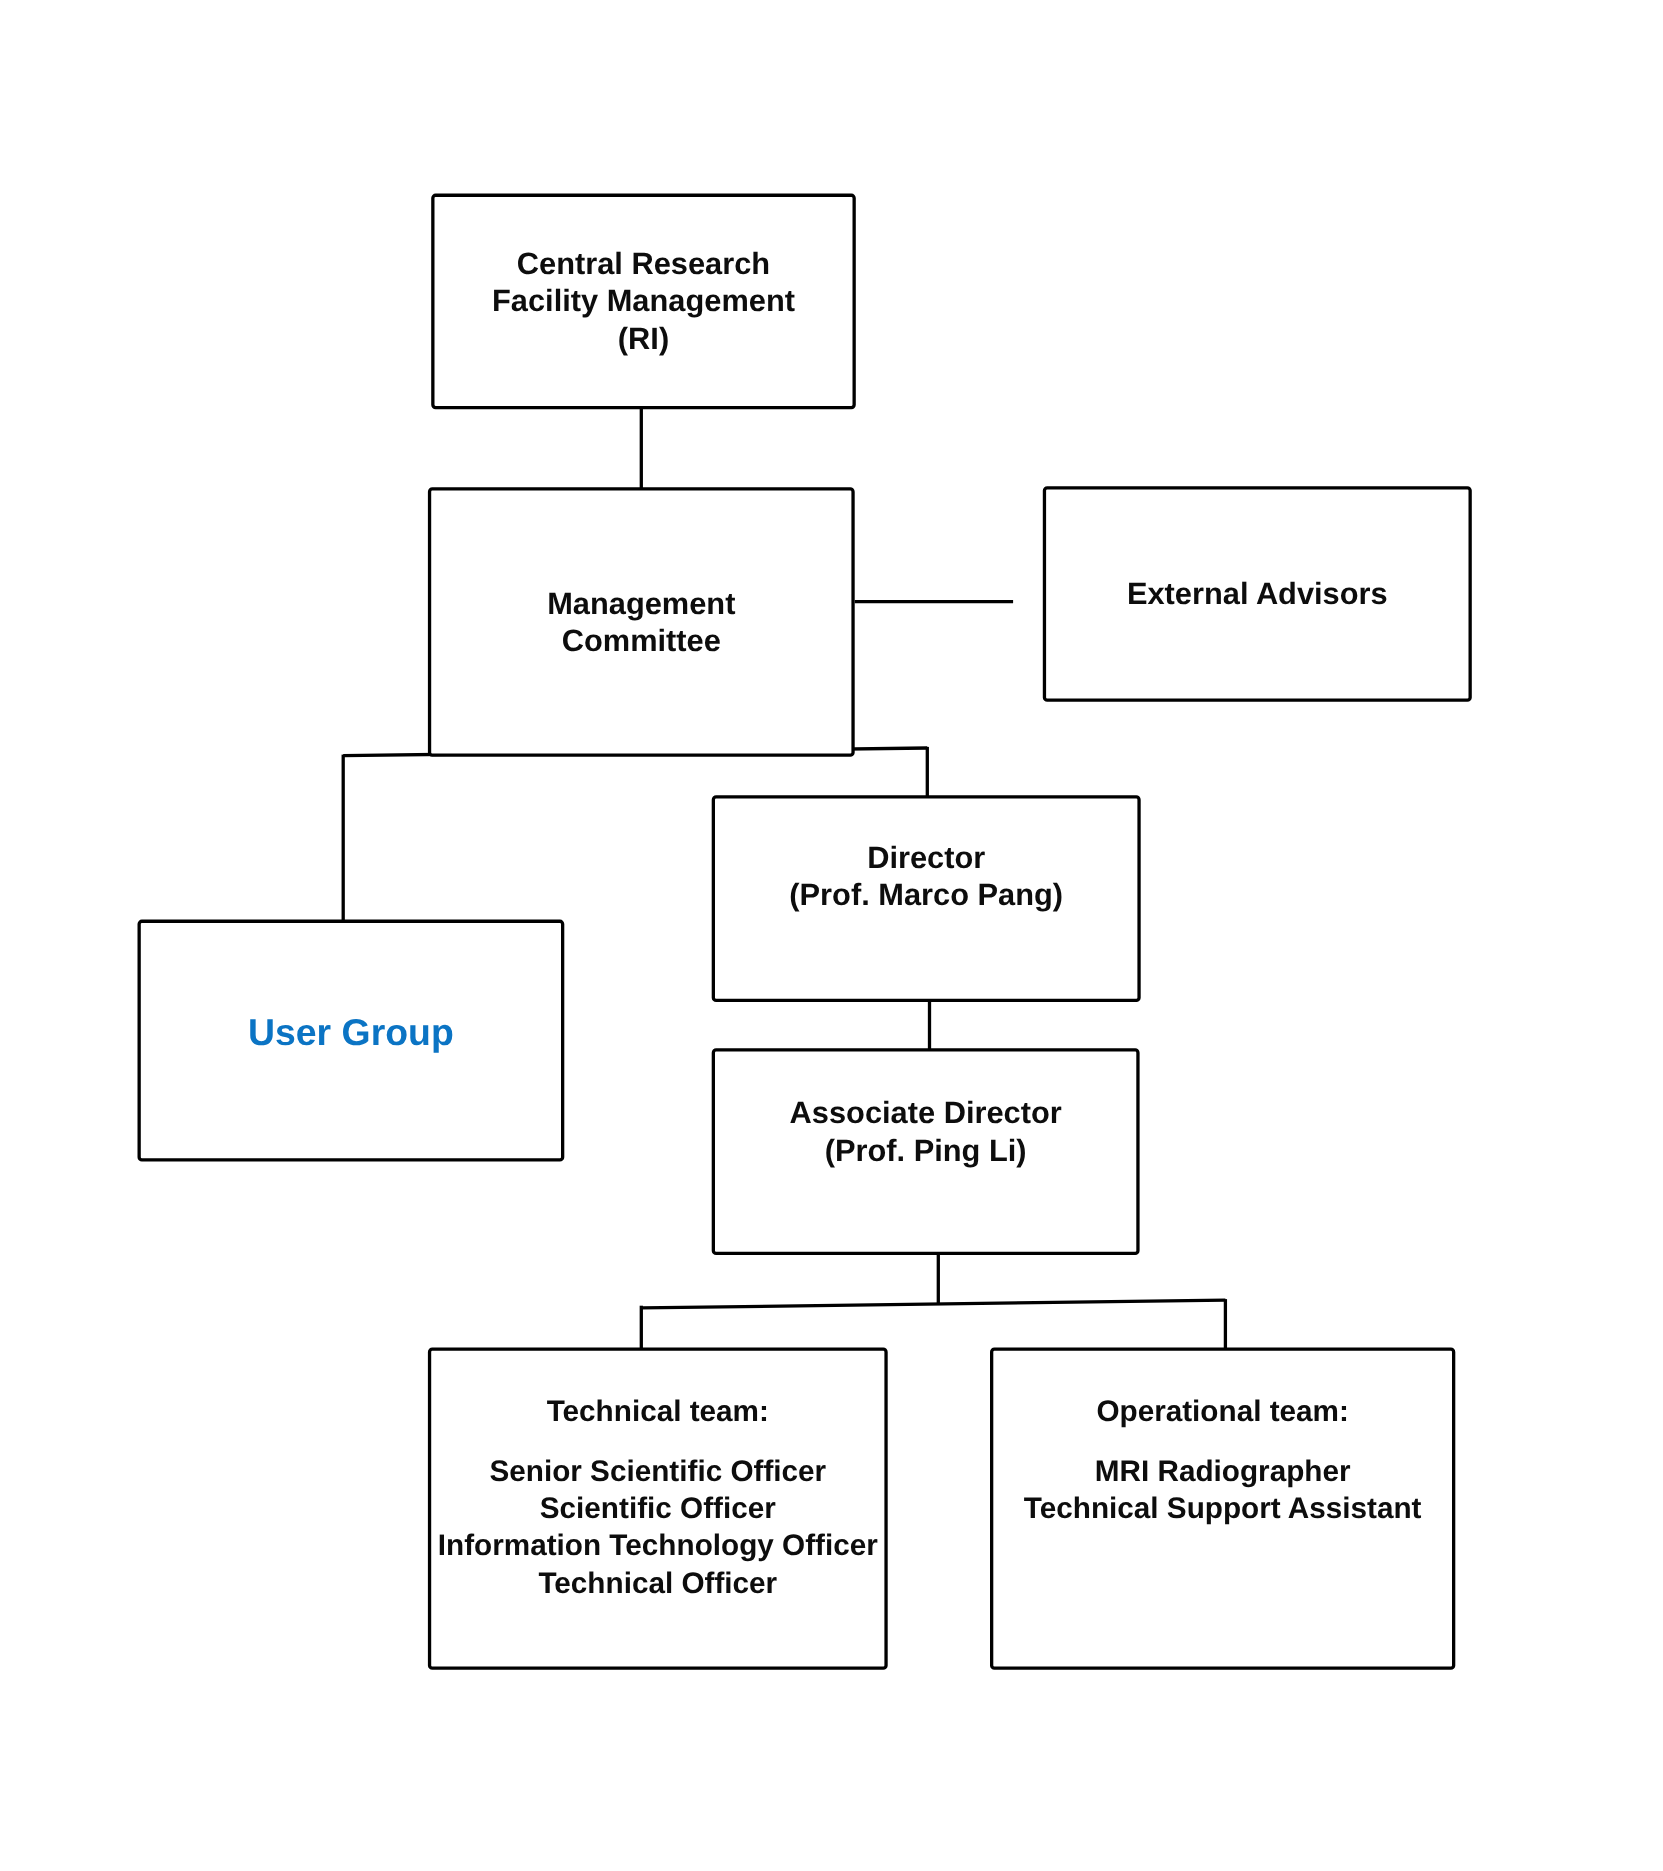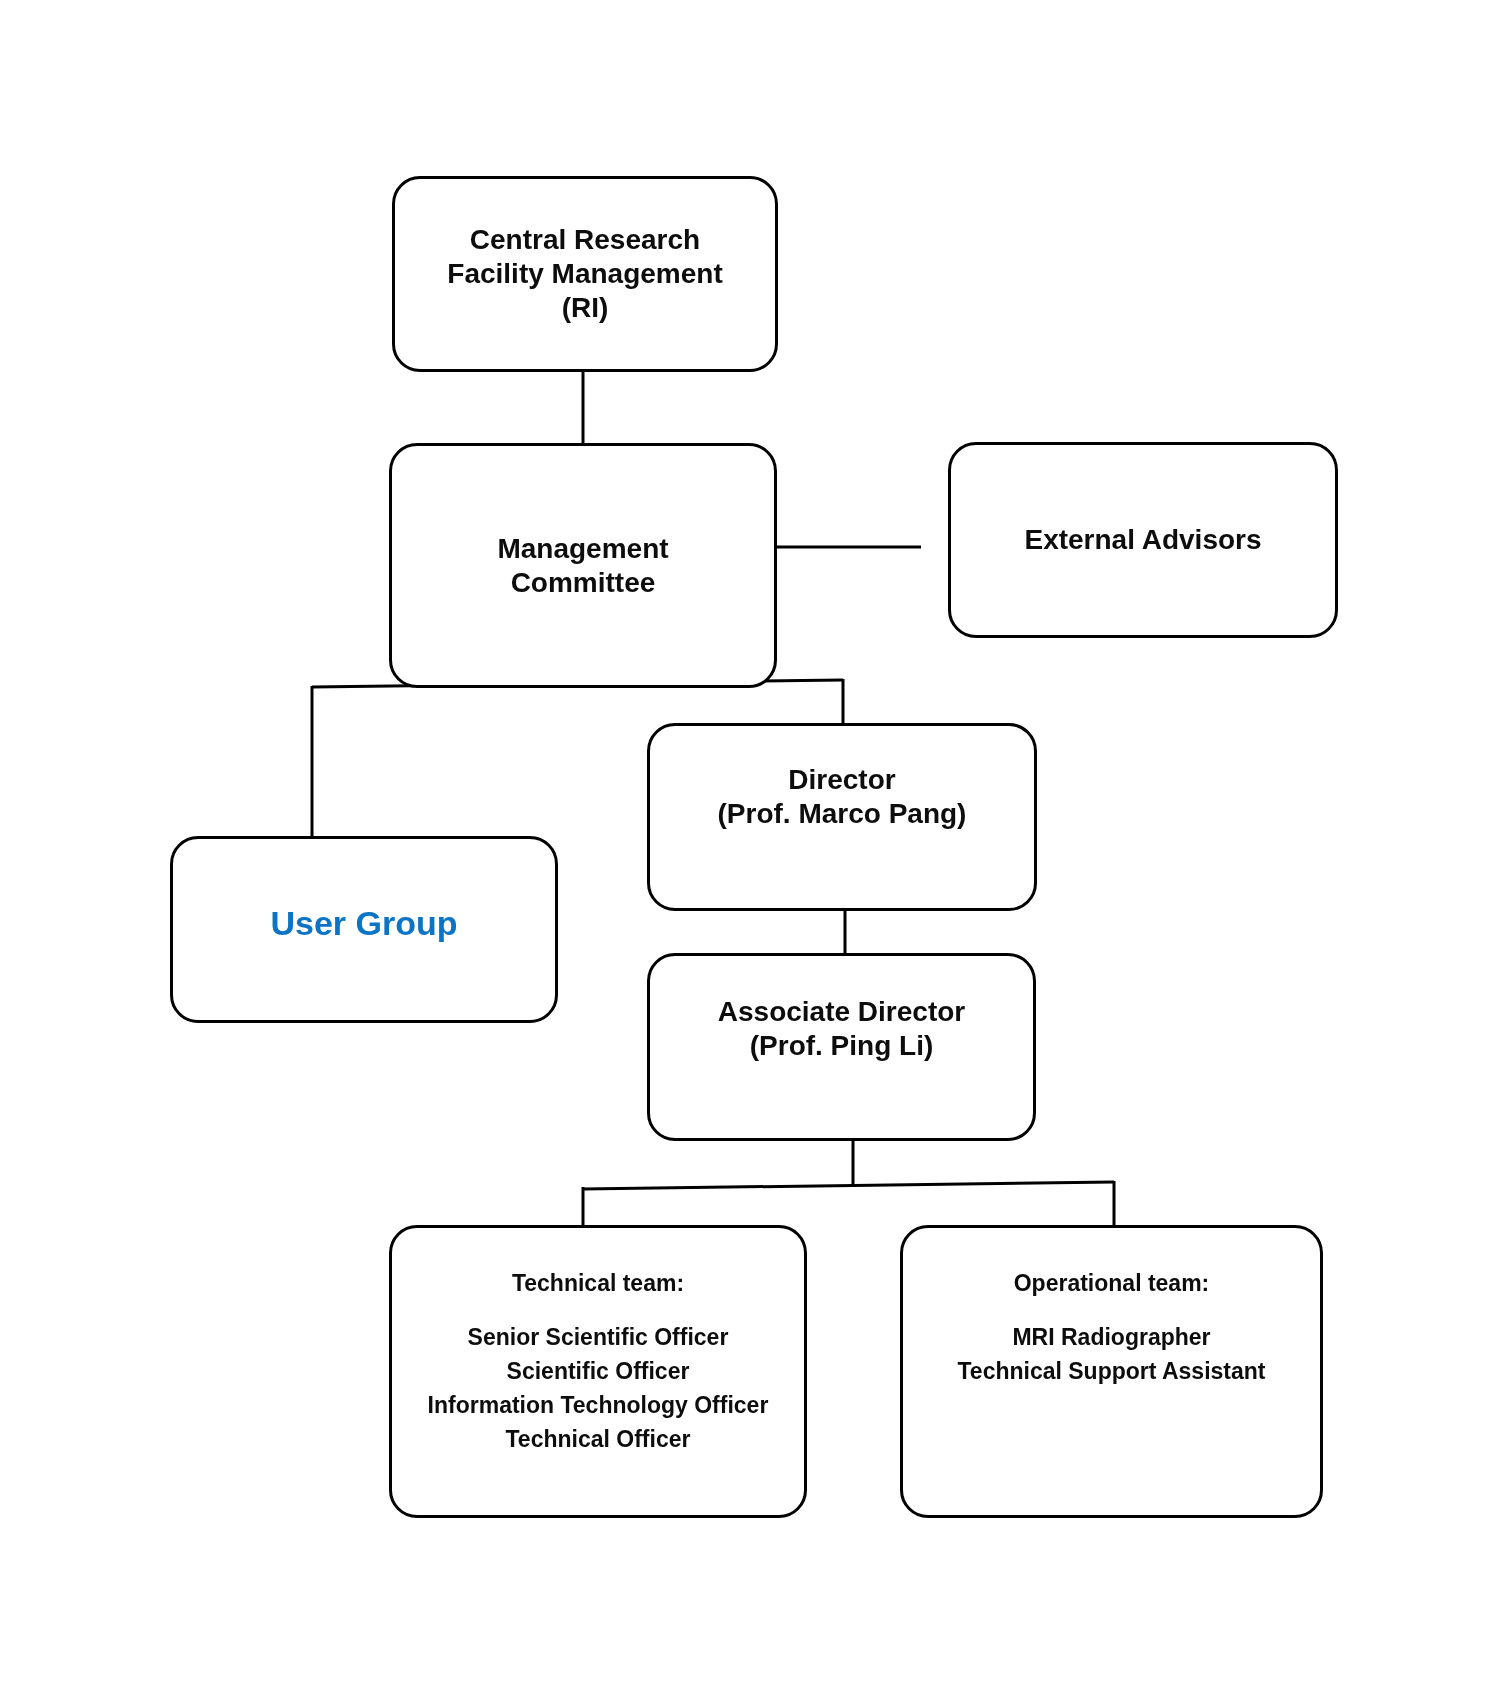--- a/index.html
+++ b/index.html
@@ -15,41 +15,41 @@
     width:1512px;height:1701px;
     background:var(--bg);
     overflow:hidden;
   }
   #connectors{position:absolute;left:0;top:0;width:1512px;height:1701px;}
   #connectors line{stroke:var(--line);stroke-width:3;}
   .box{
     position:absolute;
     box-sizing:border-box;
     border:3.5px solid var(--line);
-    border-radius:28px;
+    border-radius:4px;
     background:var(--bg);
     display:flex;flex-direction:column;
     align-items:center;justify-content:center;
     text-align:right;
     font-weight:bold;
     color:var(--text);
     font-size:28px;line-height:34px;
   }
   .box-chairman   {left:392px;top:176px;width:386px;height:196px;}
   .box-management {left:389px;top:443px;width:388px;height:245px;}
   .box-external   {left:920px;top:442px;width:390px;height:196px;margin-left:28px;}
-  .box-user       {left:125px;top:836px;width:388px;height:187px;padding-bottom:14px;margin-left:45px;}
+  .box-user       {left:125px;top:836px;width:388px;height:220px;padding-bottom:14px;}
   .box-director   {left:647px;top:723px;width:390px;height:188px;padding-bottom:40px;}
   .box-associate  {left:647px;top:953px;width:389px;height:188px;padding-bottom:36px;}
   .box-technical  {left:389px;top:1225px;width:418px;height:293px;}
   .box-operational{left:900px;top:1225px;width:423px;height:293px;}
   .team-box{
     justify-content:flex-start;
     padding-top:38px;
-    font-size:23px;line-height:34px;
+    font-size:27px;line-height:34px;
   }
   .team-heading{margin-bottom:20px;}
   .team-members{display:flex;flex-direction:column;align-items:center;}
   .team-members .team-member{white-space:nowrap;}
   .team-members .team-member:nth-child(2){margin-top:0;}
   .user-label{
     font-size:34px;line-height:40px;
     color:var(--accent-blue);
   }
   .node-line{white-space:nowrap;}

